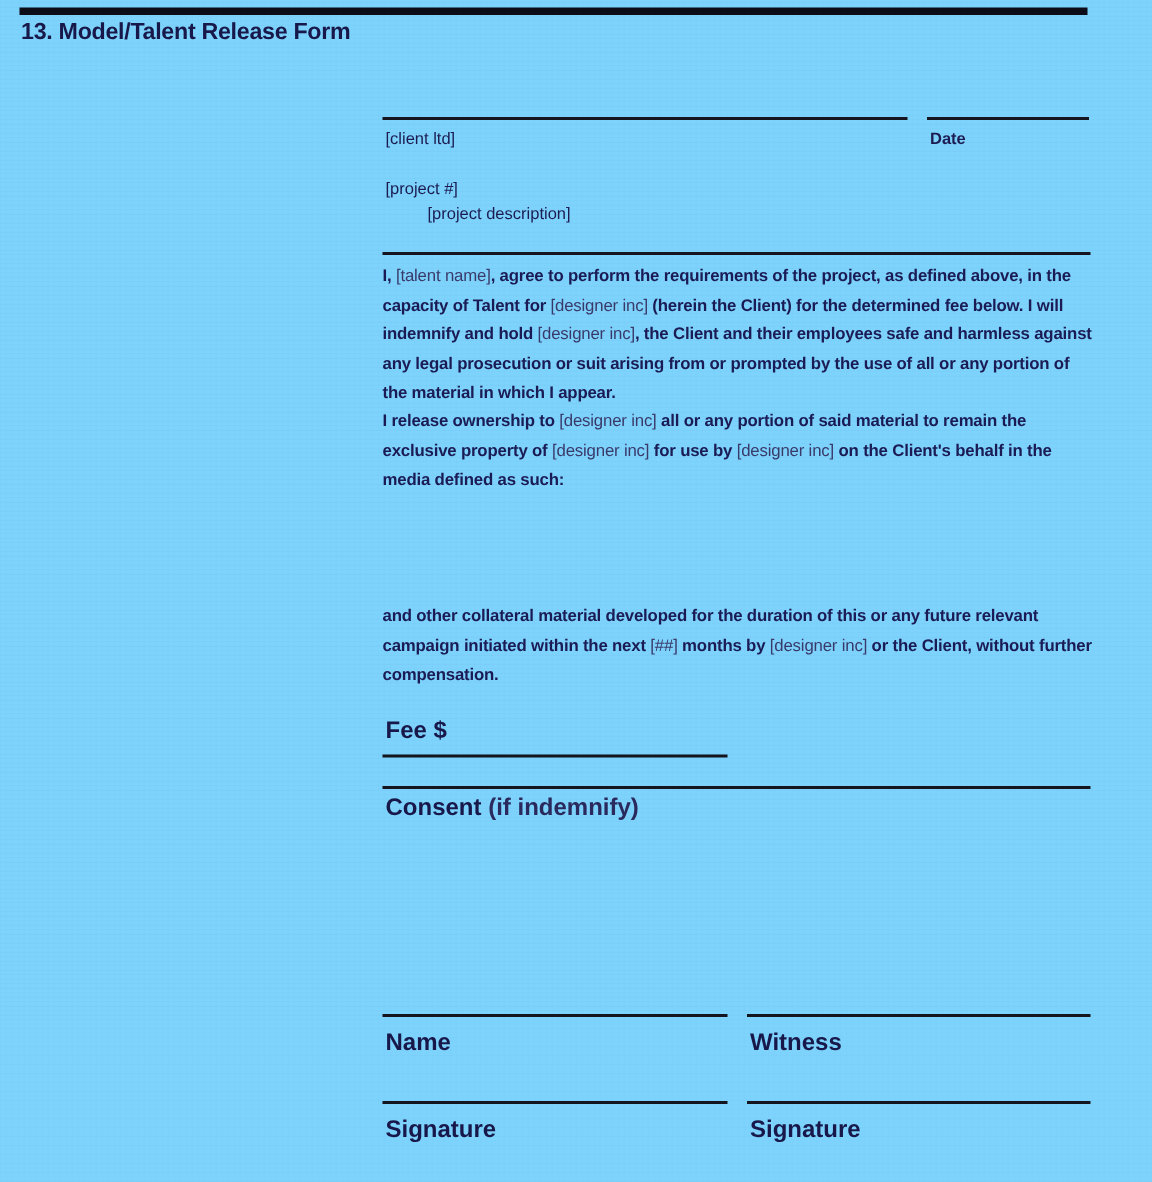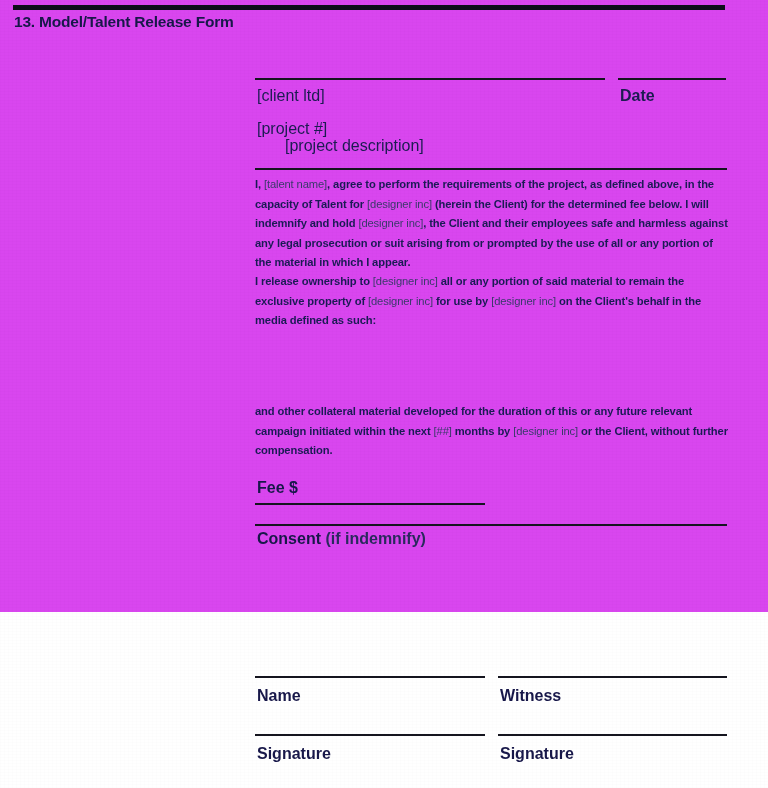--- a/index.html
+++ b/index.html
@@ -11,22 +11,22 @@
     height: 788px;
     background: #ffffff;
     font-family: "Liberation Sans", sans-serif;
     overflow: hidden;
     position: relative;
   }
 
   .page {
     position: relative;
     width: 768px;
-    height: 612px;
-    background: #d946ef;
+    height: 788px;
+    background: #7dd3fc;
   }
 
   
   .header-bar {
     position: absolute;
     left: 13px;
     top: 5px;
     width: 712px;
     height: 5px;
     background: #0d0d1a;
@@ -44,21 +44,21 @@
 
   
   .rule {
     position: absolute;
     height: 2px;
     background: #15151f;
   }
 
   .field-label {
     position: absolute;
-    font-size: 16px;
+    font-size: 11px;
     color: #1c1c52;
     font-weight: normal;
     white-space: nowrap;
   }
   .field-label.bold {
     font-weight: bold;
   }
 
   .para {
     position: absolute;

